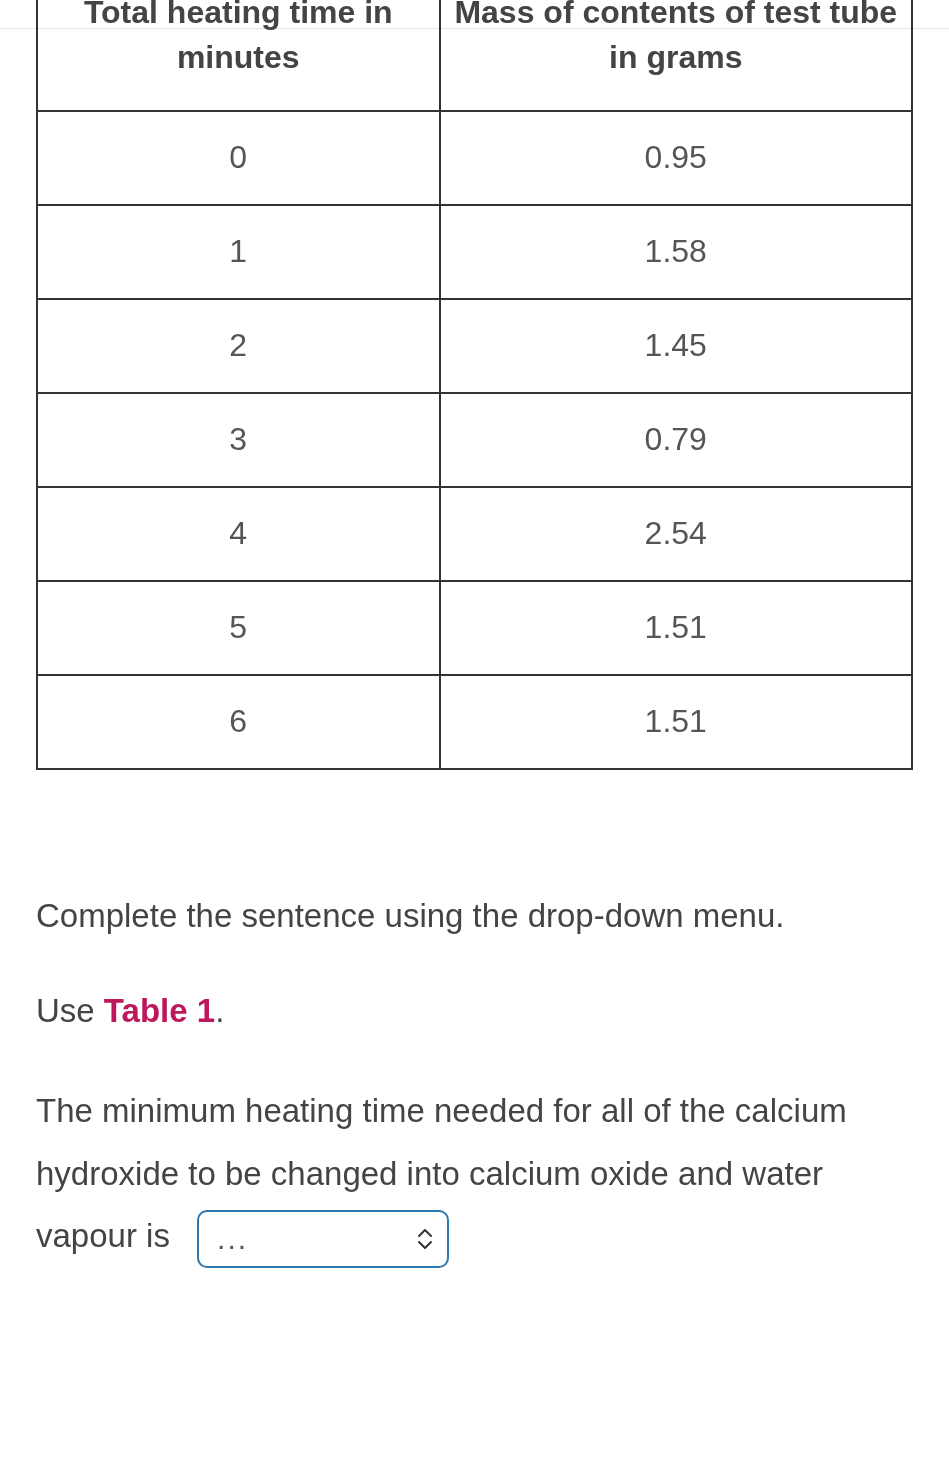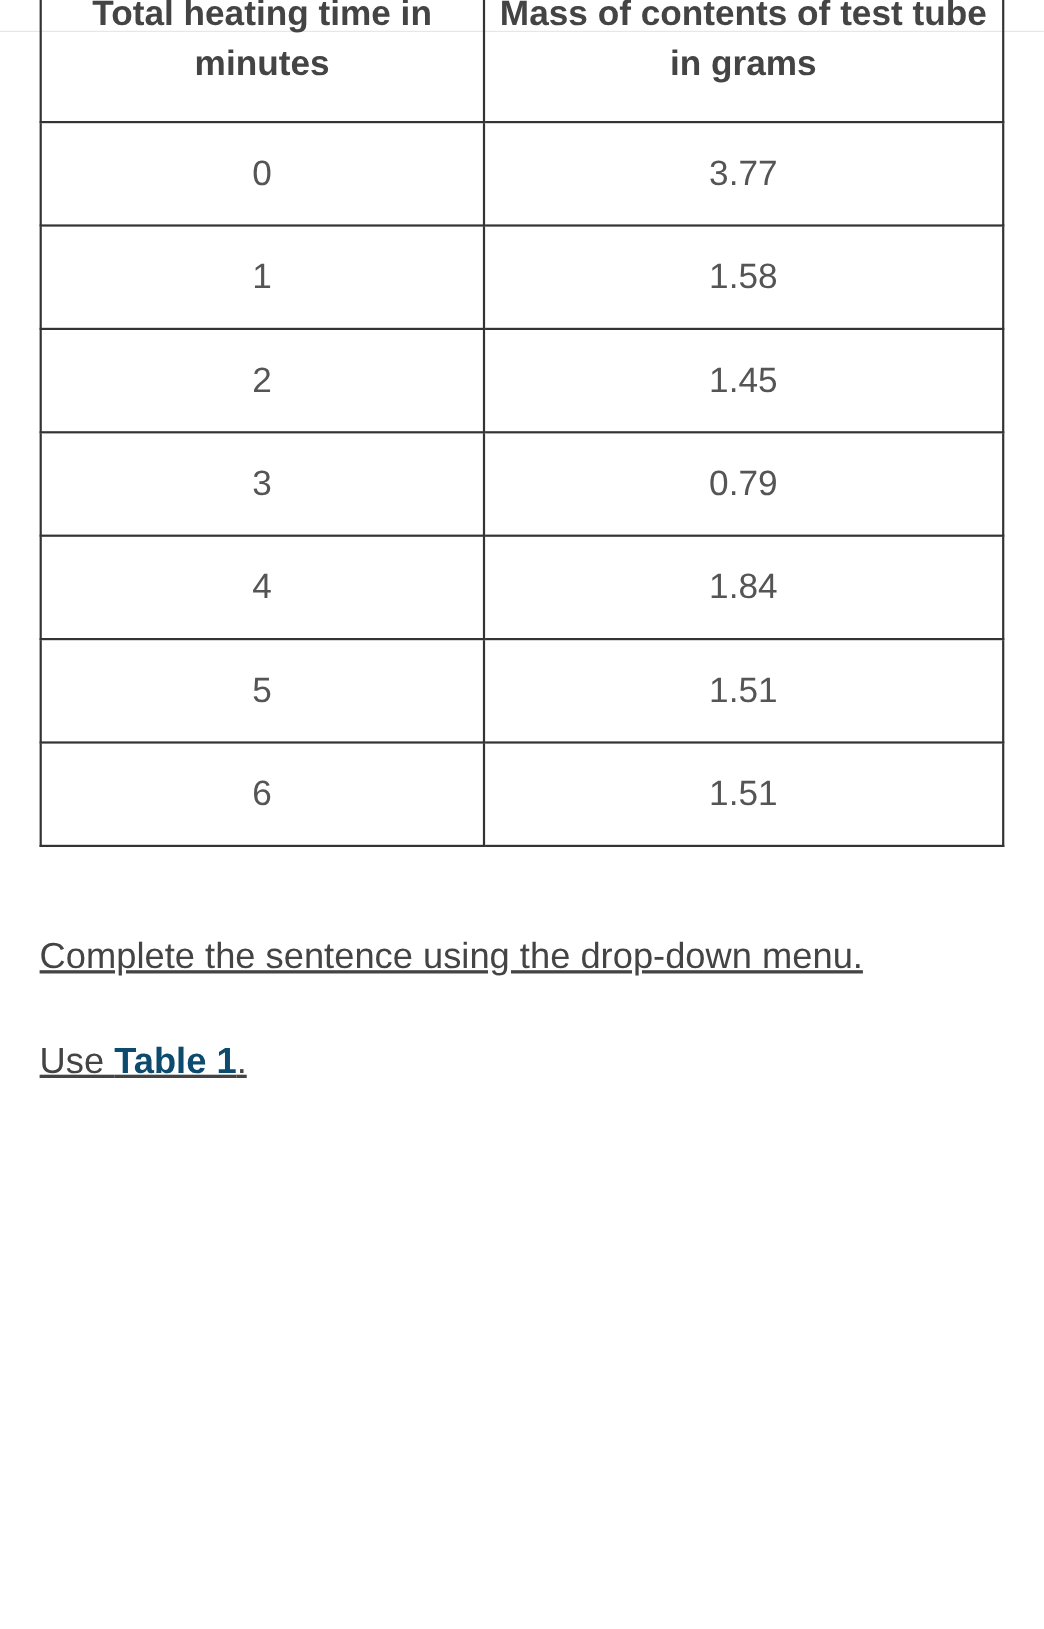--- a/index.html
+++ b/index.html
@@ -48,35 +48,34 @@
       height: 94px;
       font-weight: 400;
     }
     .col1 {
       width: 46%;
     }
     .col2 {
       width: 54%;
     }
     .prose {
-      margin-top: 73px;
+      margin-top: 120px;
       font-size: 33px;
       color: #444;
       line-height: 1.55;
-      text-decoration: underline;
     }
     .prose p {
       margin-bottom: 44px;
     }
     .prose .sentence-line {
       display: inline;
     }
     .bold {
       font-weight: bold;
-      color: #0c4a6e;
+      color: #be185d;
     }
     .select-wrap {
       display: inline-flex;
       align-items: center;
       vertical-align: middle;
       margin-left: 18px;
       position: relative;
     }
     .fake-select {
       display: inline-flex;
@@ -118,49 +117,65 @@
   <table>
     <thead>
       <tr>
         <th class="col1">Total heating time in minutes</th>
         <th class="col2">Mass of contents of test tube in grams</th>
       </tr>
     </thead>
     <tbody>
       <tr>
         <td>0</td>
-        <td>3.77</td>
+        <td>0.95</td>
       </tr>
       <tr>
         <td>1</td>
         <td>1.58</td>
       </tr>
       <tr>
         <td>2</td>
         <td>1.45</td>
       </tr>
       <tr>
         <td>3</td>
         <td>0.79</td>
       </tr>
       <tr>
         <td>4</td>
-        <td>1.84</td>
+        <td>2.54</td>
       </tr>
       <tr>
         <td>5</td>
         <td>1.51</td>
       </tr>
       <tr>
         <td>6</td>
         <td>1.51</td>
       </tr>
     </tbody>
   </table>
 
   <div class="prose">
     <p>Complete the sentence using the drop-down menu.</p>
     <p>
       <span>Use </span><span class="bold">Table 1</span><span>.</span>
     </p>
+    <p class="last-para">
+      <span class="sentence-line">The minimum heating time needed for all of the calcium hydroxide to be changed into calcium oxide and water vapour is</span>
+      <span class="select-wrap">
+        <span class="fake-select" role="combobox" tabindex="0">
+          <span class="placeholder">...</span>
+          <span class="select-icon">
+            <svg width="16" height="10" viewBox="0 0 16 10">
+                <path d="M2 8 L8 2 L14 8" fill="none" stroke="#333" stroke-width="2" stroke-linecap="round" stroke-linejoin="round"></path>
+              </svg>
+            <svg width="16" height="10" viewBox="0 0 16 10">
+                <path d="M2 2 L8 8 L14 2" fill="none" stroke="#333" stroke-width="2" stroke-linecap="round" stroke-linejoin="round"></path>
+              </svg>
+          </span>
+        </span>
+      </span>
+    </p>
   </div>
 
 </div>
 
 </body></html>

